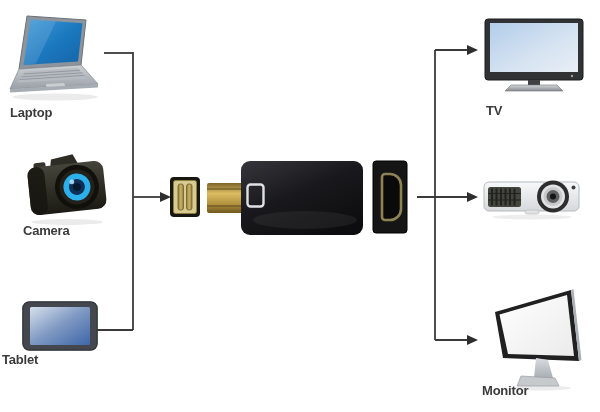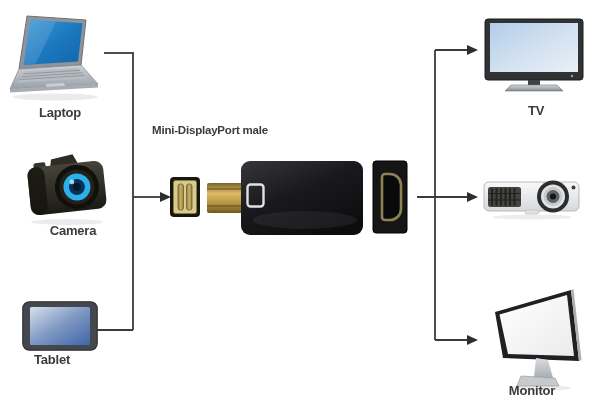--- a/index.html
+++ b/index.html
@@ -2,21 +2,21 @@
 <html><head>
 <meta charset="utf-8">
 <style>
   html,body{margin:0;padding:0;background:#ffffff;}
   .stage{
     position:relative;width:600px;height:412px;background:#ffffff;overflow:hidden;
     font-family:"Liberation Sans", sans-serif;
   }
   .abs{position:absolute;}
   .label{
-    position:absolute;color:#3b3b3b;font-weight:700;text-align:center;
+    position:absolute;color:#3b3b3b;font-weight:700;text-align:left;
     letter-spacing:-0.2px;line-height:1.1;white-space:nowrap;
   }
   .device-label{font-size:13px;}
   .port-label{font-size:11.5px;}
   svg{display:block;}
 </style>
 </head>
 <body>
 
 <div class="stage">
@@ -97,21 +97,20 @@
         <stop offset="0" stop-color="#d6e0ec"></stop>
           <stop offset="0.5" stop-color="#7e98c2"></stop>
           <stop offset="1" stop-color="#3e66aa"></stop>
       </linearGradient>
     </defs>
     <rect x="0.8" y="0.8" width="74.4" height="48.4" rx="6.5" fill="#44484e" stroke="#2e3237" stroke-width="1.2"></rect>
     <rect x="8" y="6" width="60" height="38" rx="1.5" fill="url(#tabScr)"></rect>
   </svg>
   <div class="label device-label" style="left:2px;top:353px;width:100px">Tablet</div>
 
-  <div class="label port-label" style="left:130px;top:124px;width:160px">Mini-DisplayPort male</div>
 
   <svg class="abs" style="left:169px;top:176px" width="32" height="42" viewBox="0 0 32 42">
     <defs>
       <linearGradient id="mdpBar" x1="0" y1="0" x2="1" y2="0">
         <stop offset="0" stop-color="#8f7c3a"></stop>
           <stop offset="0.5" stop-color="#c9b367"></stop>
           <stop offset="1" stop-color="#8f7c3a"></stop>
       </linearGradient>
     </defs>
     <rect x="1" y="1" width="30" height="40" rx="4" fill="#17160f"></rect>

